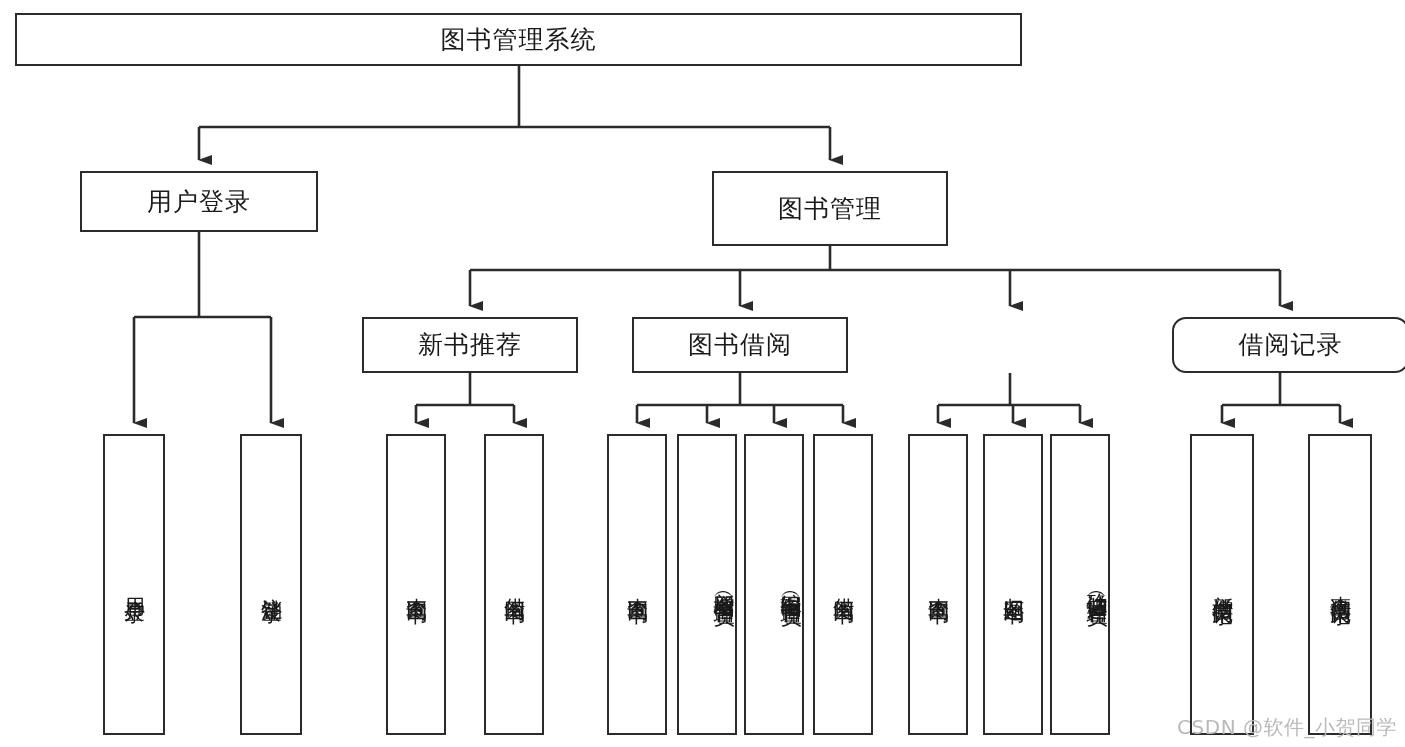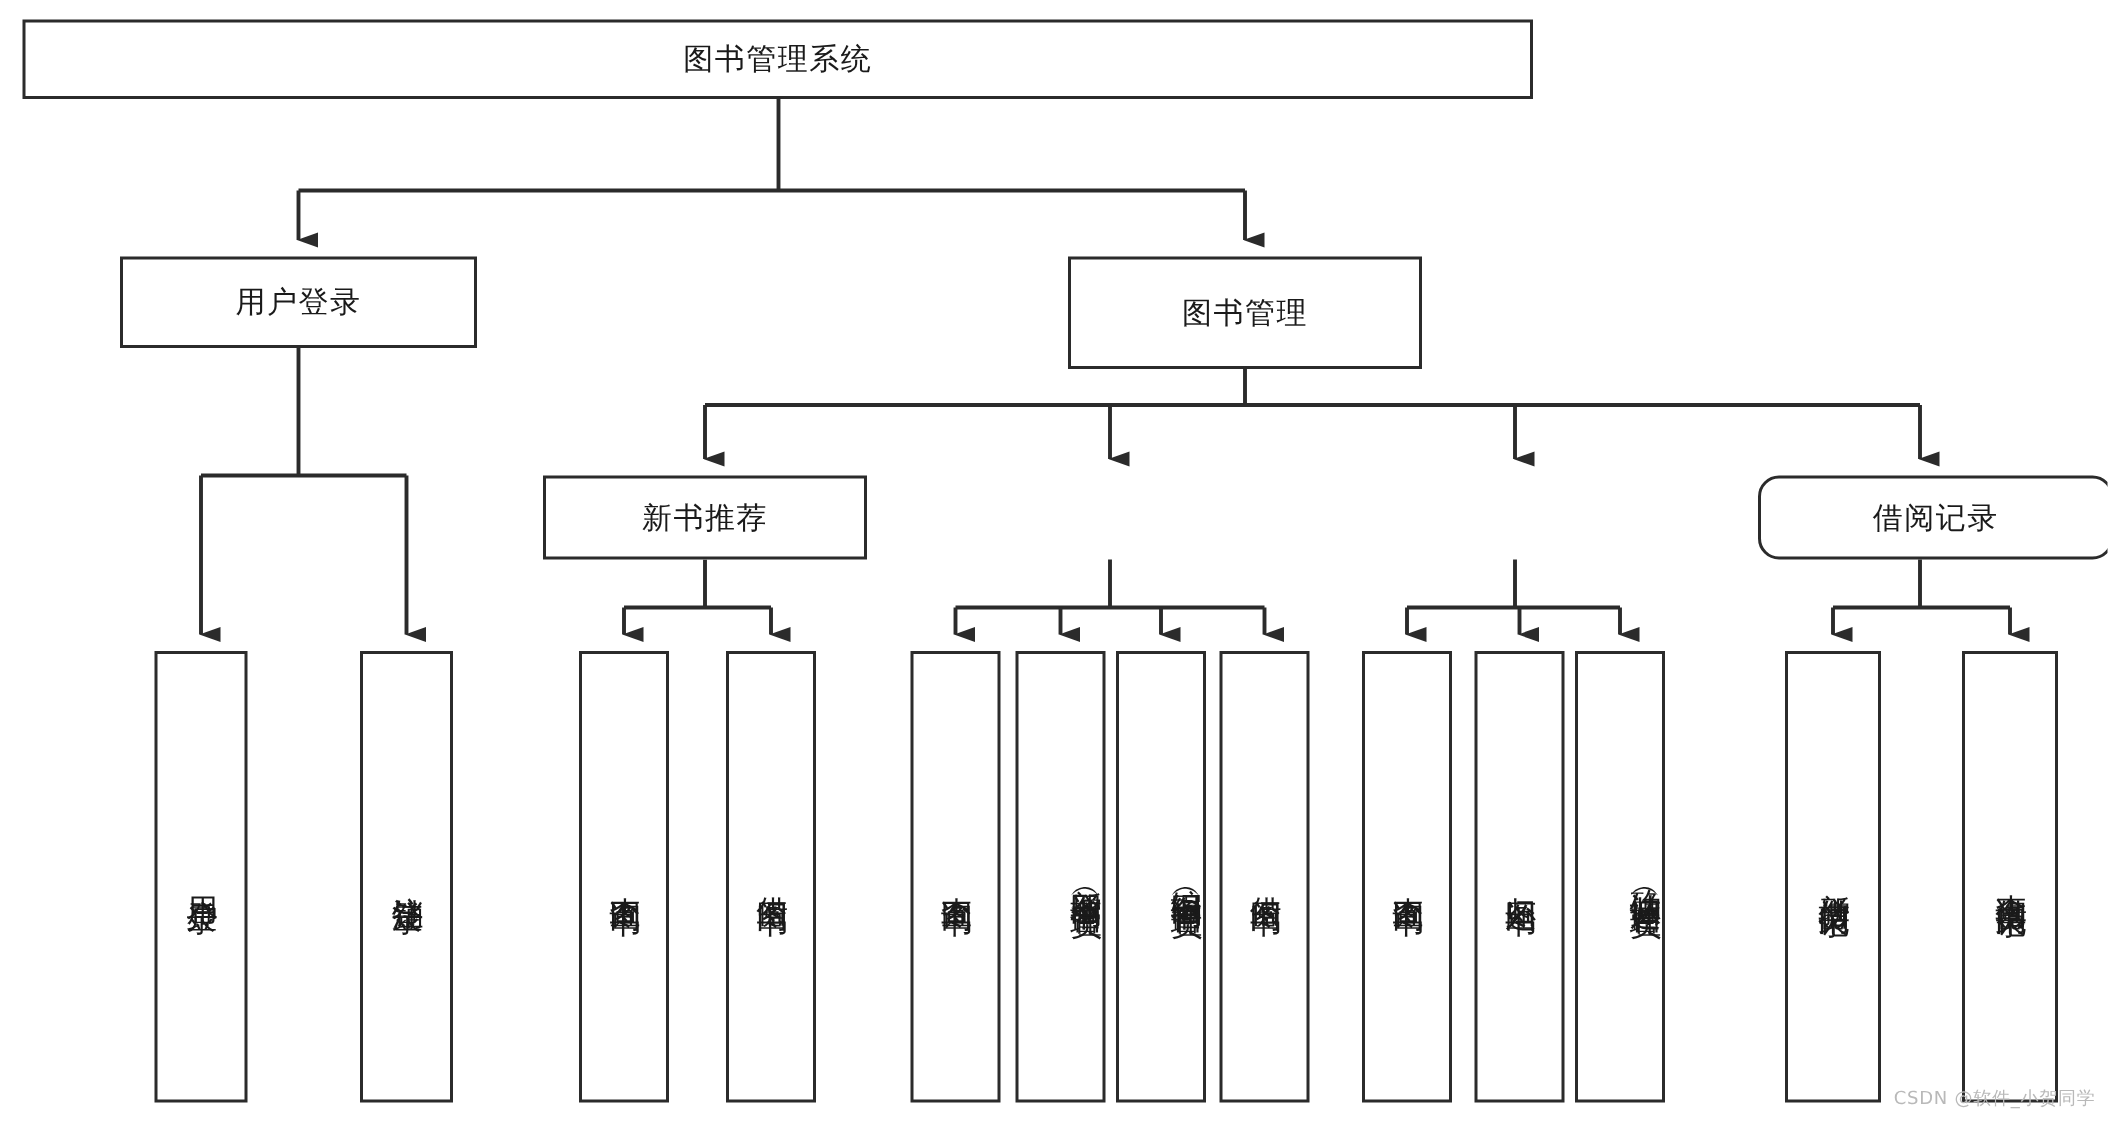--- a/index.html
+++ b/index.html
@@ -32,21 +32,21 @@
     border: 2px solid #2b2b2b;
     background: #ffffff;
     display: flex;
     align-items: center;
     justify-content: center;
     color: #1a1a1a;
     line-height: 1.12;
     text-align: center;
   }
   .node.horiz {
-    font-size: 20px;
+    font-size: 25px;
     letter-spacing: 1px;
   }
   .node.vert {
     writing-mode: vertical-rl;
     text-orientation: upright;
     font-size: 21px;
     letter-spacing: 2px;
     padding: 6px 0;
     align-items: flex-start;
     justify-content: center;
@@ -54,21 +54,21 @@
   .node.vert.topalign {
     align-items: flex-start;
   }
   .node.vert.midalign {
     align-items: center;
   }
   .watermark {
     position: absolute;
     right: 8px;
     bottom: 6px;
-    font-size: 12px;
+    font-size: 20px;
     color: #b9b9b9;
     letter-spacing: 0.5px;
     white-space: nowrap;
     user-select: none;
   }
 </style>
 </head>
 <body>
 
 <div id="canvas">
@@ -124,20 +124,21 @@
       <path d="M 1340 405 L 1340 423" marker-end="url(#arrow)"></path>
     </g>
   </svg>
 
   <div class="node horiz" style="left: 15px; top: 13px; width: 1007px; height: 53px;">图书管理系统</div>
 
   <div class="node horiz" style="left: 80px; top: 171px; width: 238px; height: 61px;">用户登录</div>
   <div class="node horiz" style="left: 712px; top: 171px; width: 236px; height: 75px;">图书管理</div>
 
   <div class="node horiz" style="left: 362px; top: 317px; width: 216px; height: 56px;">新书推荐</div>
+  <div class="node horiz" style="left: 632px; top: 317px; width: 216px; height: 56px;">图书借阅</div>
   <div class="node horiz" style="left: 1172px; top: 317px; width: 237px; height: 56px; border-radius: 14px;">借阅记录</div>
 
   <div class="node vert midalign" style="left: 103px; top: 434px; width: 62px; height: 301px;">用户登录</div>
   <div class="node vert midalign" style="left: 240px; top: 434px; width: 62px; height: 301px;">注销登录</div>
 
   <div class="node vert midalign" style="left: 386px; top: 434px; width: 60px; height: 301px;">查询图书</div>
   <div class="node vert midalign" style="left: 484px; top: 434px; width: 60px; height: 301px;">借阅图书</div>
 
   <div class="node vert midalign" style="left: 607px; top: 434px; width: 60px; height: 301px;">查询图书</div>
   <div class="node vert topalign" style="left: 677px; top: 434px; width: 60px; height: 301px;">新增图书（管理员）</div>

